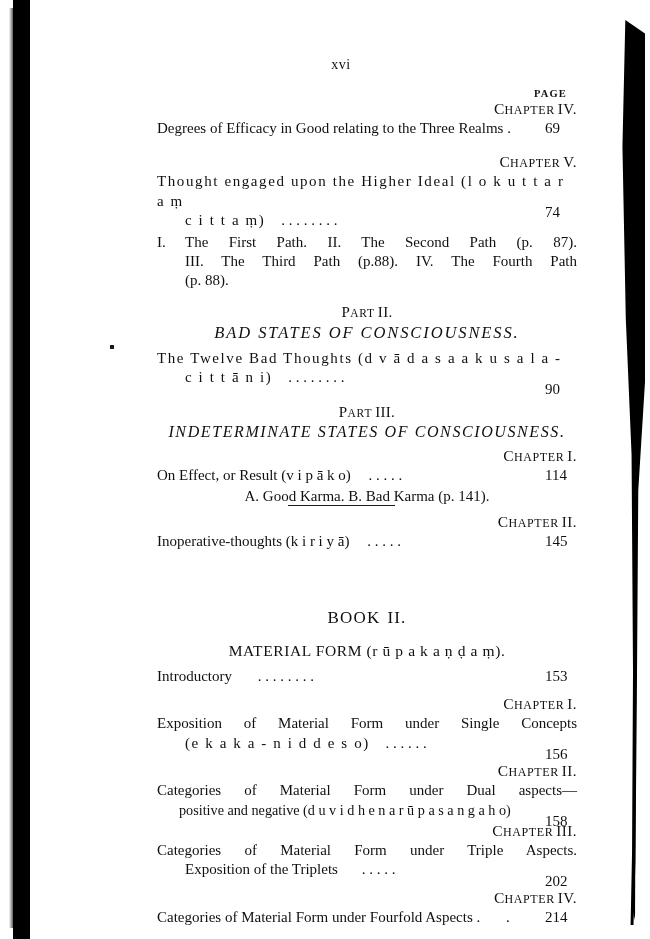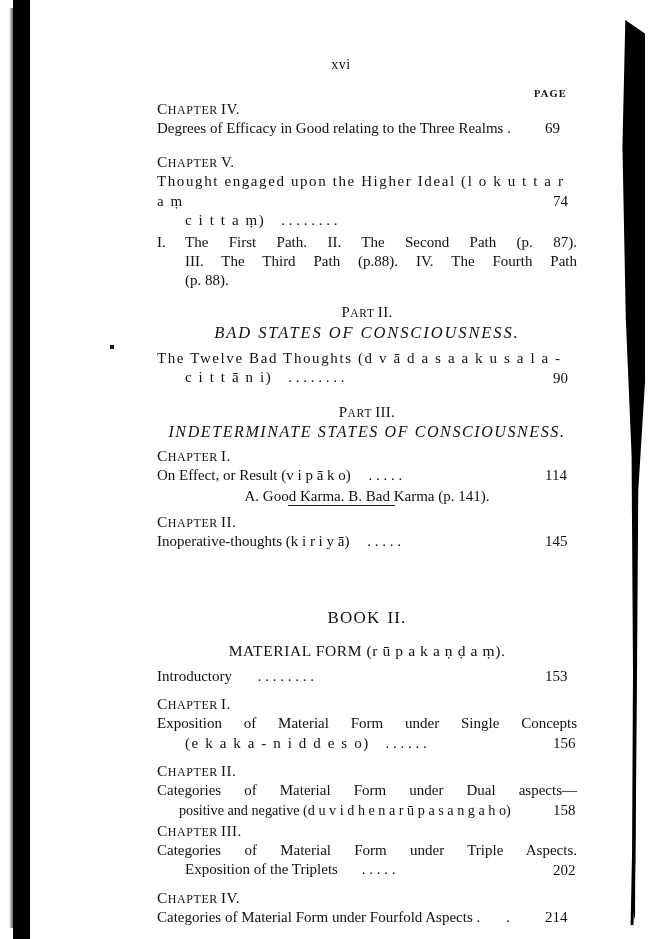--- a/index.html
+++ b/index.html
@@ -43,21 +43,21 @@
     font-family:"Liberation Serif","DejaVu Serif",serif;
     font-weight:bold;font-size:10.5px;letter-spacing:1.1px;
   }
 
   
   #col{
     position:absolute;left:157px;top:100px;width:420px;
   }
 
   .chap{
-    text-align:left;font-size:13px;letter-spacing:.3px;
+    text-align:right;font-size:13px;letter-spacing:.3px;
     margin:0 0 1px 0;
   }
   .chap .cap{font-size:15.5px;}
   .chap .sc{font-size:12px;letter-spacing:.6px;}
   .chap .num{font-size:15px;margin-left:3px;letter-spacing:.5px;}
 
   .part{
     text-align:center;font-size:13.5px;margin:13px 0 2px 0;letter-spacing:.3px;
   }
   .part .cap{font-size:15px;}
@@ -87,21 +87,21 @@
   .entry .just{
     display:block;text-align:justify;text-align-last:justify;
     white-space:normal;
   }
   .entry .cont{display:block;margin-left:28px;}
   .entry .cont-c{display:block;text-align:center;}
   .pg{
     position:absolute;left:388px;top:0;width:46px;text-align:left;
     font-size:15px;
   }
-  .pg.second{top:20px;margin-left:8px;}
+  .pg.second{top:31px;}
 
   .leader{letter-spacing:0;}
   .pali-tight{letter-spacing:1.6px;}
 
   .hang{position:relative;padding-left:28px;}
   .hang .rn{position:absolute;left:0;top:0;}
 
   .rule{
     position:absolute;left:288px;top:505px;width:107px;height:0;
     border-top:1.6px solid #1b1b1b;

